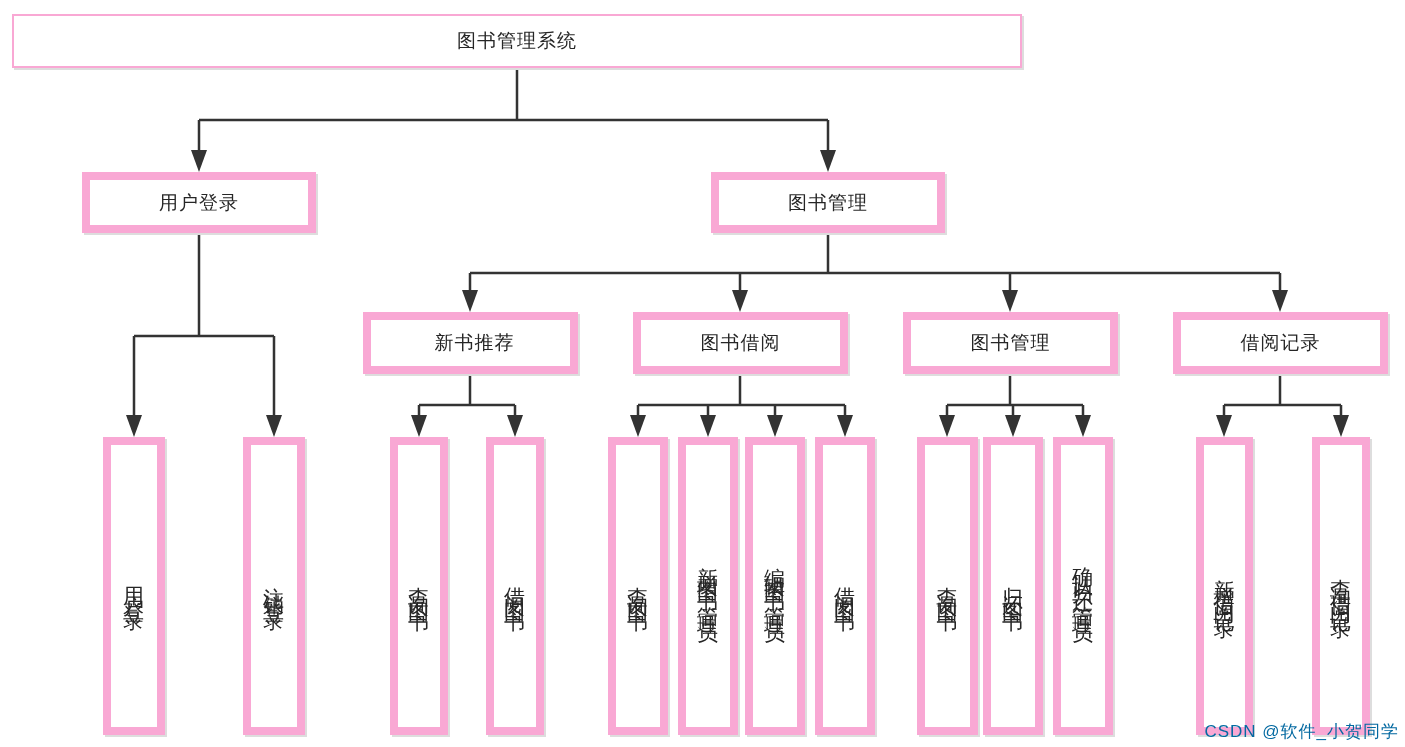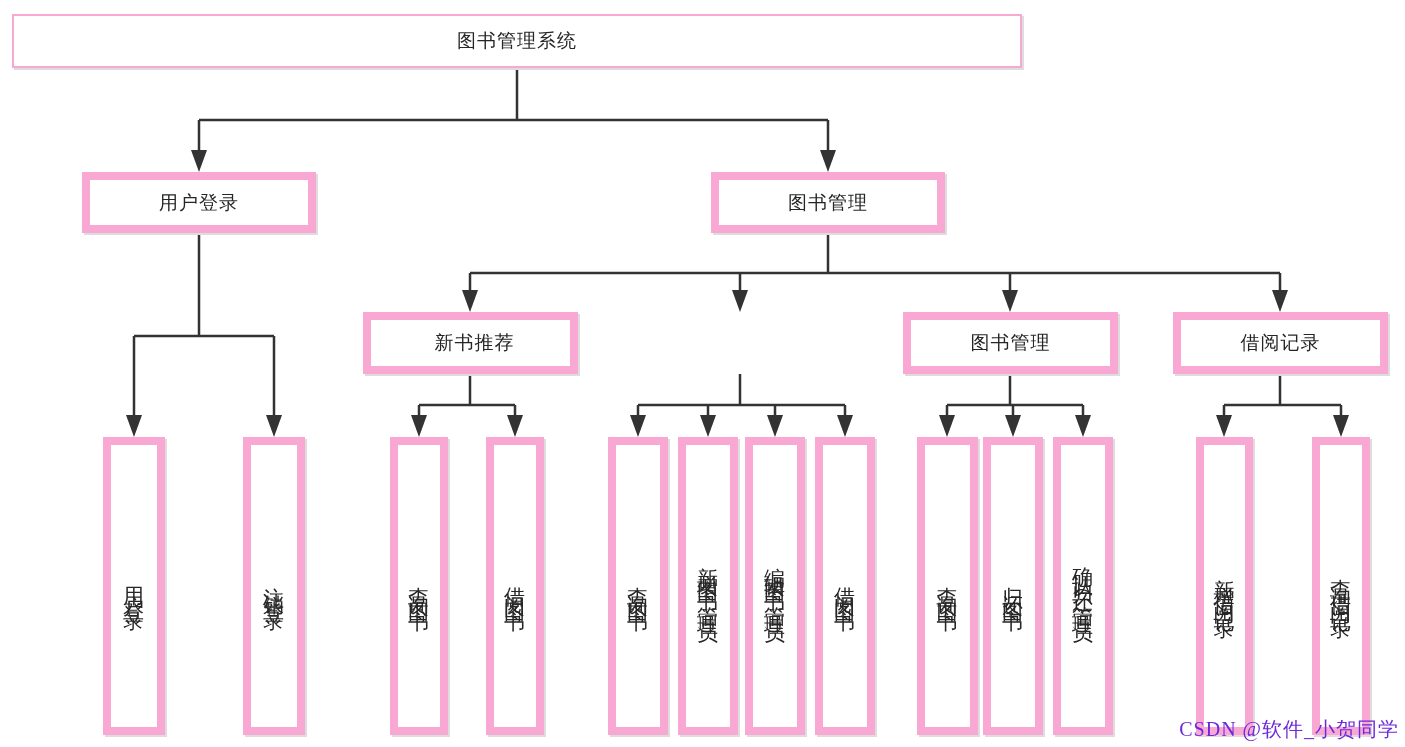--- a/index.html
+++ b/index.html
@@ -14,22 +14,22 @@
     color:#262626;z-index:2;box-shadow:2px 2px 0 #dddddd;
   }
   .h{font-size:19px;letter-spacing:1px;}
   .root{border-width:2px;}
   .v{top:437px;height:298px;}
   .vtext{
     display:block;writing-mode:vertical-rl;text-orientation:mixed;
     font-size:21px;line-height:1;letter-spacing:8px;color:#262626;
   }
   .watermark{
-    position:absolute;right:6px;bottom:4px;font-size:20px;color:#6d28d9;
-    letter-spacing:1px;z-index:5;font-family:Liberation Serif, serif;
+    position:absolute;right:6px;bottom:4px;font-size:17px;color:#0369a1;
+    letter-spacing:1px;z-index:5;font-family:Liberation Sans, sans-serif;
   }
 </style>
 </head>
 <body>
 
 <div class="canvas">
 
   <svg class="connectors" width="1405" height="747" viewBox="0 0 1405 747" aria-hidden="true">
     <path fill="none" stroke="#333333" stroke-width="2.5" d="
       M517 68 V120 M199 120 H828 M199 120 V152 M828 120 V152
@@ -68,20 +68,23 @@
 
   <div class="box h" style="left:82px;top:172px;width:234px;height:61px;">
     <span>用户登录</span>
   </div>
   <div class="box h" style="left:711px;top:172px;width:234px;height:61px;">
     <span>图书管理</span>
   </div>
 
   <div class="box h" style="left:363px;top:312px;width:215px;height:62px;padding-left:8px;">
     <span>新书推荐</span>
+  </div>
+  <div class="box h" style="left:633px;top:312px;width:215px;height:62px;">
+    <span>图书借阅</span>
   </div>
   <div class="box h" style="left:903px;top:312px;width:215px;height:62px;">
     <span>图书管理</span>
   </div>
   <div class="box h" style="left:1173px;top:312px;width:215px;height:62px;">
     <span>借阅记录</span>
   </div>
 
   <div class="box v" style="left:103px;width:62px;">
     <span class="vtext">用户登录</span>

